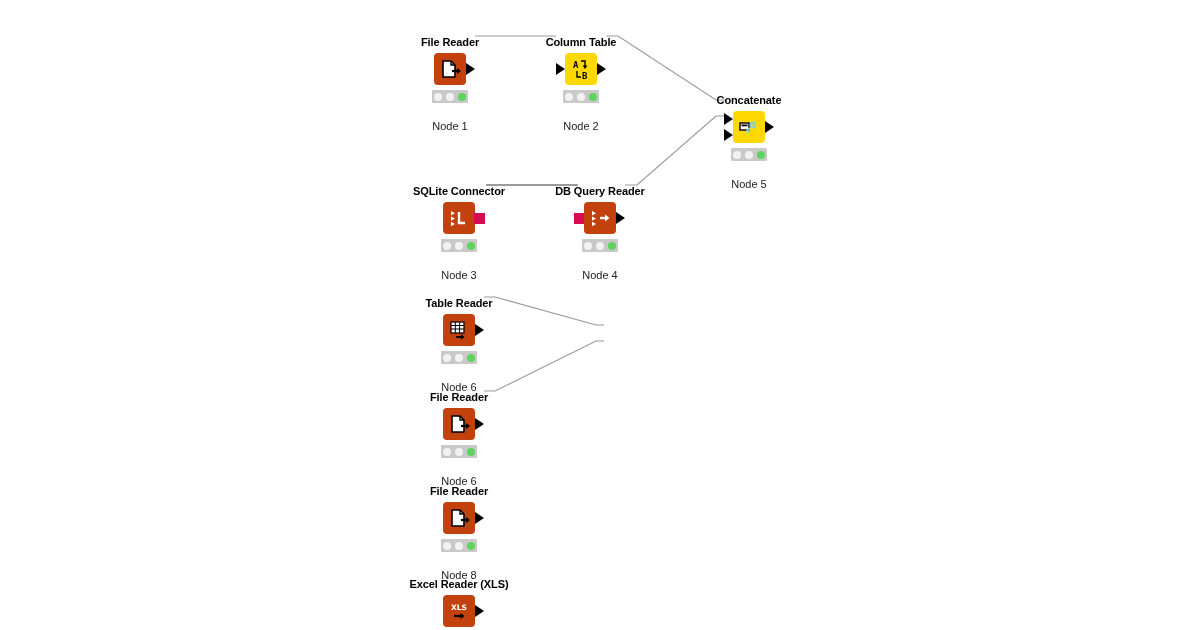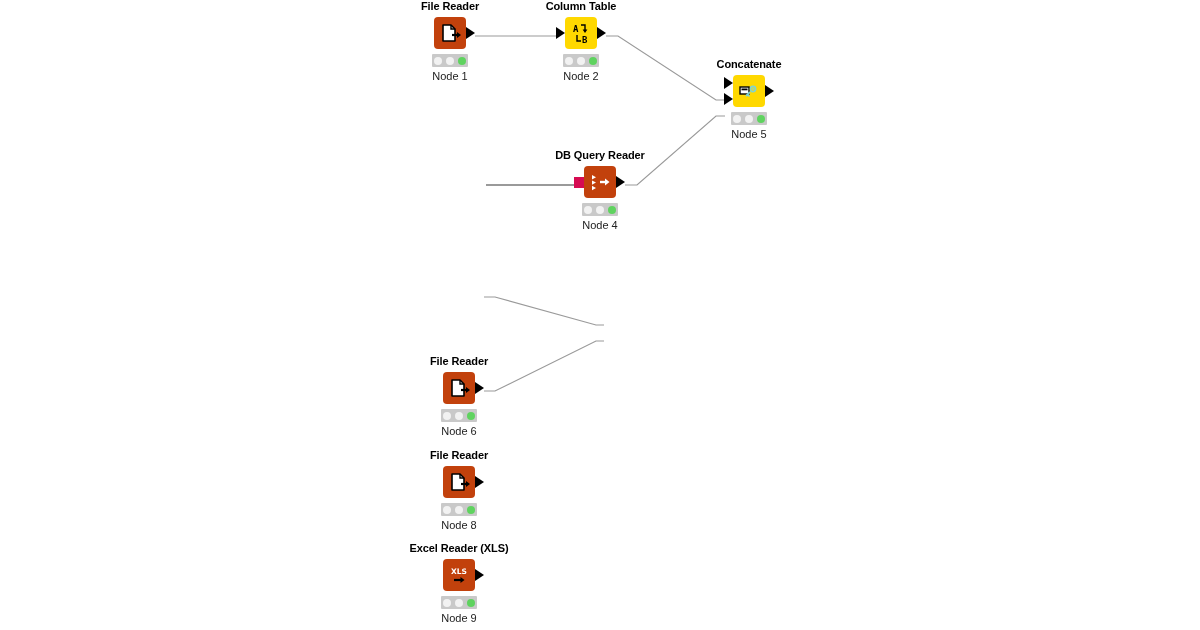--- a/index.html
+++ b/index.html
@@ -34,20 +34,21 @@
     margin-left: -60px;   
     text-align: center;
   }
   .node-title {
     font-size: 11px;
     font-weight: bold;
     color: #000000;
     line-height: 13px;
     letter-spacing: -0.1px;
     white-space: nowrap;
+    margin-top: 36px;
   }
   .node-body-row {
     position: relative;
     height: 32px;
     margin-top: 4px;
   }
   .node-body {
     position: absolute;
     left: 50%;
     top: 0;
@@ -107,21 +108,21 @@
     border-radius: 50%;
     background: #F2F2F2;
   }
   .lamp.green  { background: #5FD35F; }
   .lamp.yellow { background: #F2F2F2; }
   .lamp.red    { background: #F2F2F2; }
 
   .node-name {
     font-size: 11px;
     color: #222222;
-    margin-top: 3px;
+    margin-top: 17px;
     line-height: 13px;
     white-space: nowrap;
   }
 
   
   .icon {
     position: absolute;
     left: 0; top: 0;
     width: 32px;
     height: 32px;
@@ -216,20 +217,42 @@
       <span class="port tri out"></span>
     </div>
     <div class="status">
       <span class="lamp red"></span>
       <span class="lamp yellow"></span>
       <span class="lamp green"></span>
     </div>
     <div class="node-name">Node 5</div>
   </div>
 
+  <div class="node" style="left:459px; top:149px;">
+    <div class="node-title">SQLite Connector</div>
+    <div class="node-body-row">
+      <div class="node-body orange">
+        <span class="icon">
+          <svg width="32" height="32" viewBox="0 0 32 32">
+            <path d="M8 9 l4 2.2 l-4 2.2 z" fill="#ffffff"></path>
+            <path d="M8 14.4 l4 2.2 l-4 2.2 z" fill="#ffffff"></path>
+            <path d="M8 19.8 l4 2.2 l-4 2.2 z" fill="#ffffff"></path>
+            <path d="M16 10 v11 h6" fill="none" stroke="#ffffff" stroke-width="2.4"></path>
+          </svg>
+        </span>
+      </div>
+      <span class="port db out"></span>
+    </div>
+    <div class="status">
+      <span class="lamp red"></span>
+      <span class="lamp yellow"></span>
+      <span class="lamp green"></span>
+    </div>
+    <div class="node-name">Node 3</div>
+  </div>
 
   <div class="node" style="left:600px; top:149px;">
     <div class="node-title">DB Query Reader</div>
     <div class="node-body-row">
       <span class="port db in"></span>
       <div class="node-body orange">
         <span class="icon">
           <svg width="32" height="32" viewBox="0 0 32 32">
             <path d="M8 9 l4 2.2 l-4 2.2 z" fill="#ffffff"></path>
             <path d="M8 14.4 l4 2.2 l-4 2.2 z" fill="#ffffff"></path>
@@ -242,20 +265,42 @@
       <span class="port tri out"></span>
     </div>
     <div class="status">
       <span class="lamp red"></span>
       <span class="lamp yellow"></span>
       <span class="lamp green"></span>
     </div>
     <div class="node-name">Node 4</div>
   </div>
 
+  <div class="node" style="left:459px; top:261px;">
+    <div class="node-title">Table Reader</div>
+    <div class="node-body-row">
+      <div class="node-body orange">
+        <span class="icon">
+          <svg width="32" height="32" viewBox="0 0 32 32">
+            <rect x="8" y="8" width="13" height="11" fill="#ffffff" stroke="#000000" stroke-width="1.2"></rect>
+            <path d="M8 11.5 h13 M8 15 h13 M12.3 8 v11 M16.6 8 v11" stroke="#000000" stroke-width="1"></path>
+            <path d="M13 23 h6" stroke="#000000" stroke-width="2"></path>
+            <path d="M18 20.3 l3.6 2.7 l-3.6 2.7 z" fill="#000000"></path>
+          </svg>
+        </span>
+      </div>
+      <span class="port tri out"></span>
+    </div>
+    <div class="status">
+      <span class="lamp red"></span>
+      <span class="lamp yellow"></span>
+      <span class="lamp green"></span>
+    </div>
+    <div class="node-name">Node 6</div>
+  </div>
 
 
   <div class="node" style="left:459px; top:355px;">
     <div class="node-title">File Reader</div>
     <div class="node-body-row">
       <div class="node-body orange">
         <span class="icon">
           <svg width="32" height="32" viewBox="0 0 32 32">
             <path d="M9 8 h8 l4 4 v12 h-12 z" fill="#ffffff" stroke="#000000" stroke-width="1.6" stroke-linejoin="round"></path>
             <path d="M17 8 v4 h4" fill="none" stroke="#000000" stroke-width="1.4"></path>

